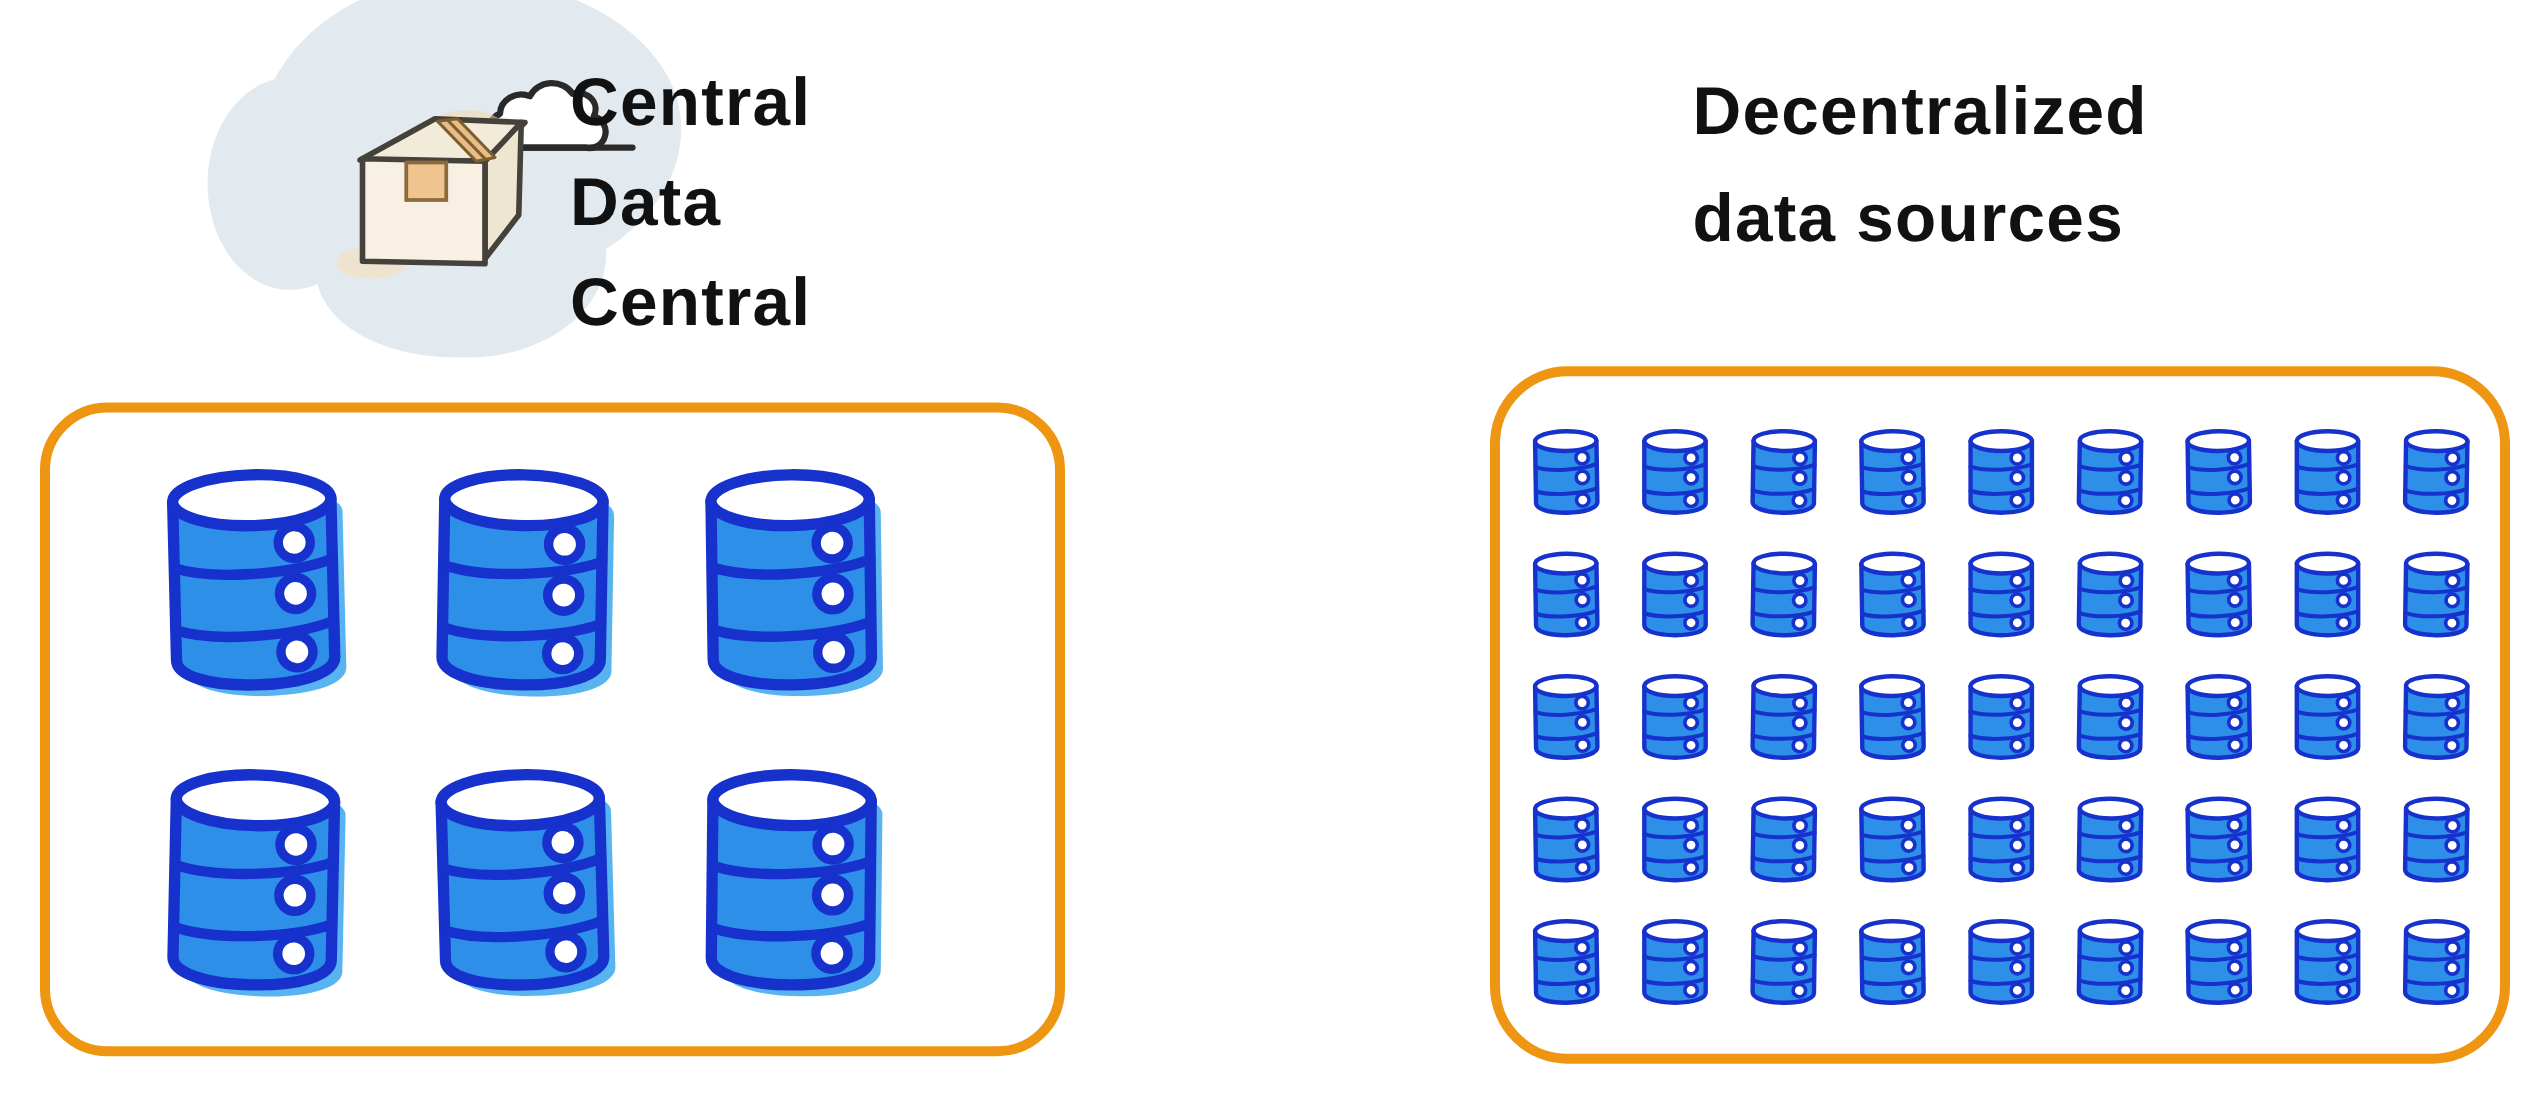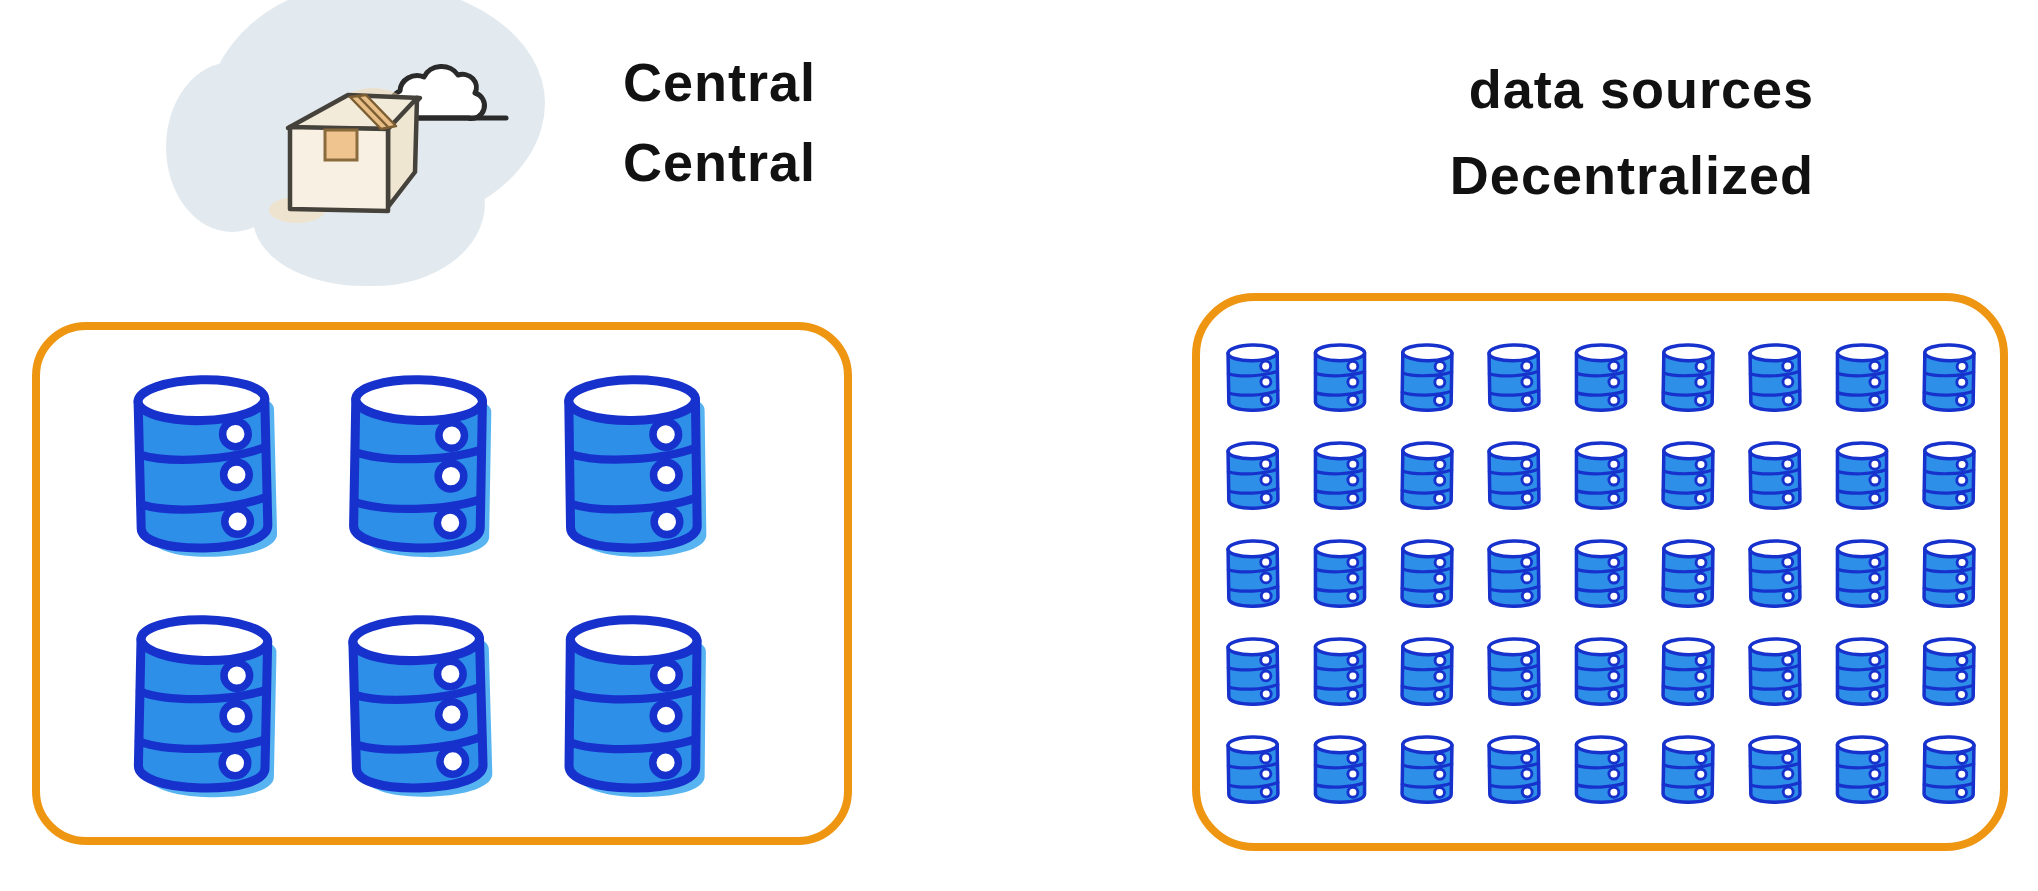--- a/index.html
+++ b/index.html
@@ -21,21 +21,21 @@
                  border-radius: 45% 55% 50% 50% / 50% 50% 55% 45%; }
 
   
   .pkg-icon { position: absolute; left: 255px; top: 30px; width: 270px; height: 200px; }
 
   
   .title {
     position: absolute;
     color: #111111;
     font-weight: bold;
-    text-align: right;
+    text-align: left;
     letter-spacing: 1px;
   }
   .title .line { display: block; }
   .title.left  { left: 456px;  top: 42px; width: 360px; font-size: 54px; line-height: 80px; }
   .title.right { left: 1354px; top: 46px; width: 460px; font-size: 54px; line-height: 86px; }
 
   
   .panel {
     position: absolute;
     box-sizing: border-box;
@@ -105,20 +105,21 @@
 
       <g>
         <polygon points="95,67 111,65 141,96 126,99" fill="#E8BE86" stroke="#7C5E33" stroke-width="2.5" stroke-linejoin="round"></polygon>
         <path d="M103,66 L133,97" fill="none" stroke="#7C5E33" stroke-width="2.5"></path>
         <rect x="70" y="100" width="32" height="30" fill="#EFC48F" stroke="#8A6B3D" stroke-width="3"></rect>
       </g>
     </svg>
 
     <div class="title left">
       <span class="line">Central</span>
+      <span class="line">Data</span>
       <span class="line">Central</span>
     </div>
 
     <div class="panel left">
       <div class="grid large">
           <svg class="db db-large" viewBox="0 0 104 130" xmlns="http://www.w3.org/2000/svg">
     <g class="shadow">
       <path d="M16,30 V112 C16,120 32,126 58,126 C84,126 100,120 100,112 V30 Z" fill="#58B4F0"></path>
       <ellipse cx="58" cy="29" rx="42" ry="13.5" fill="#58B4F0"></ellipse>
     </g>
@@ -194,22 +195,22 @@
     <circle cx="74" cy="45" r="8.5" fill="#FFFFFF" stroke="#1732CC" stroke-width="5"></circle>
     <circle cx="74" cy="72" r="8.5" fill="#FFFFFF" stroke="#1732CC" stroke-width="5"></circle>
     <circle cx="74" cy="103" r="8.5" fill="#FFFFFF" stroke="#1732CC" stroke-width="5"></circle>
   </svg>
         </div>
     </div>
   </div>
 
   <div>
     <div class="title right">
+      <span class="line">Decentralized</span>
       <span class="line">data sources</span>
-      <span class="line">Decentralized</span>
     </div>
 
     <div class="panel right">
       <div class="grid small">
           <svg class="db db-small" viewBox="0 0 104 130" xmlns="http://www.w3.org/2000/svg">
     <g class="shadow">
       <path d="M16,30 V112 C16,120 32,126 58,126 C84,126 100,120 100,112 V30 Z" fill="#58B4F0"></path>
       <ellipse cx="58" cy="29" rx="42" ry="13.5" fill="#58B4F0"></ellipse>
     </g>
     <path d="M10,22 V106 C10,114 26,120 52,120 C78,120 94,114 94,106 V22 Z" fill="#2E8FE9" stroke="#1732CC" stroke-width="6" stroke-linejoin="round"></path>

